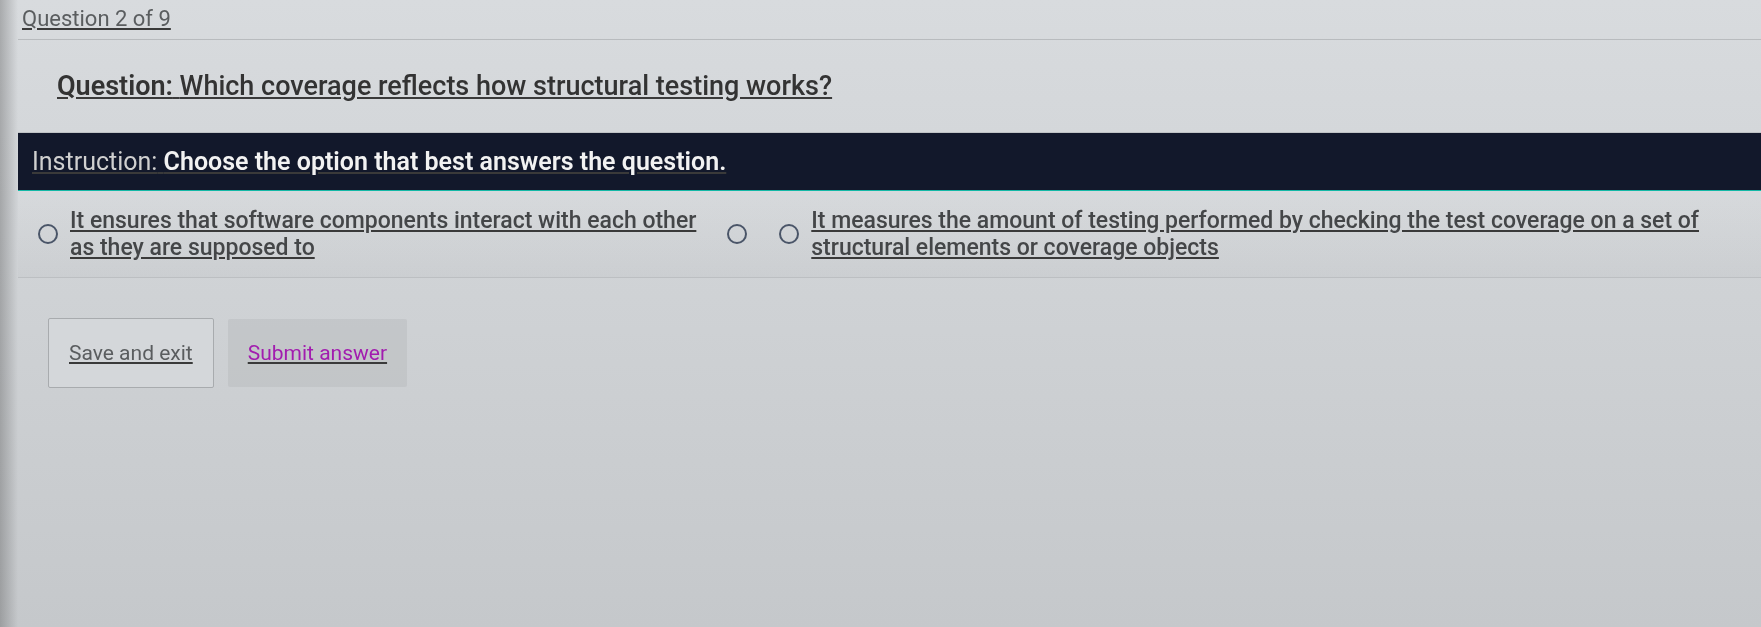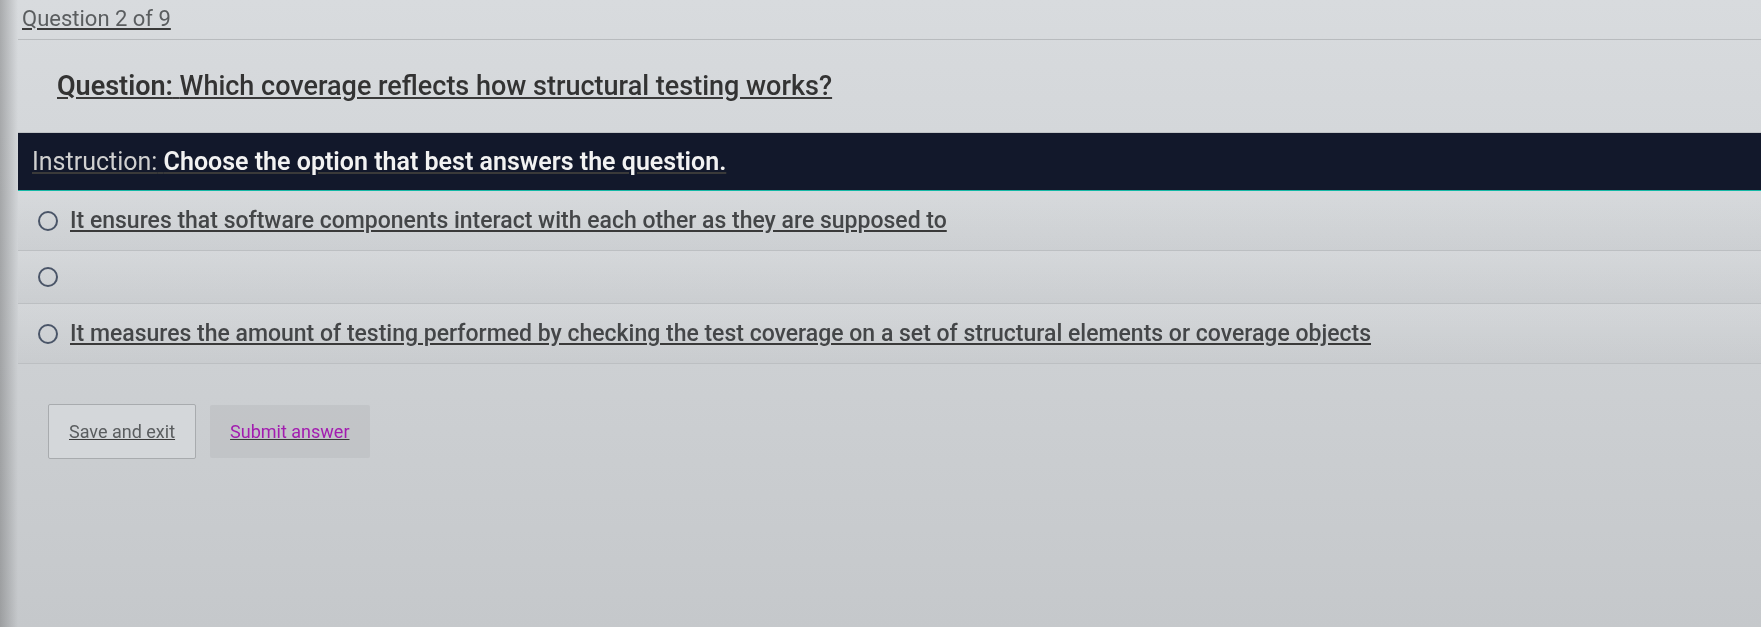--- a/index.html
+++ b/index.html
@@ -58,21 +58,20 @@
     .instruction-bar .ilabel {
       font-weight: 400;
       color: #d0d0d0;
     }
     .instruction-bar .itext {
       font-weight: 600;
       color: #f2f2f2;
     }
     .options {
       display: flex;
-      flex-direction: column;
     }
     .option-row {
       display: flex;
       align-items: center;
       padding: 16px 0 16px 20px;
       border-bottom: 1px solid #bcbfc2;
       font-size: 23px;
       color: #3a3c3e;
       cursor: pointer;
       background: linear-gradient(to bottom, rgba(255,255,255,0.1), rgba(0,0,0,0.02));
@@ -90,22 +89,22 @@
       font-weight: 500;
       color: #444648;
     }
     .footer {
       padding: 40px 0 0 30px;
       display: flex;
       gap: 14px;
       align-items: center;
     }
     .btn {
-      padding: 16px 20px;
-      font-size: 18px;
+      padding: 22px 20px;
+      font-size: 21px;
       border: 1px solid #a8abae;
       background: #d4d7da;
       color: #5a5d5f;
       border-radius: 2px;
       cursor: pointer;
       font-family: inherit;
     }
     .btn.disabled {
       border: none;
       background: rgba(180,183,186,0.4);

